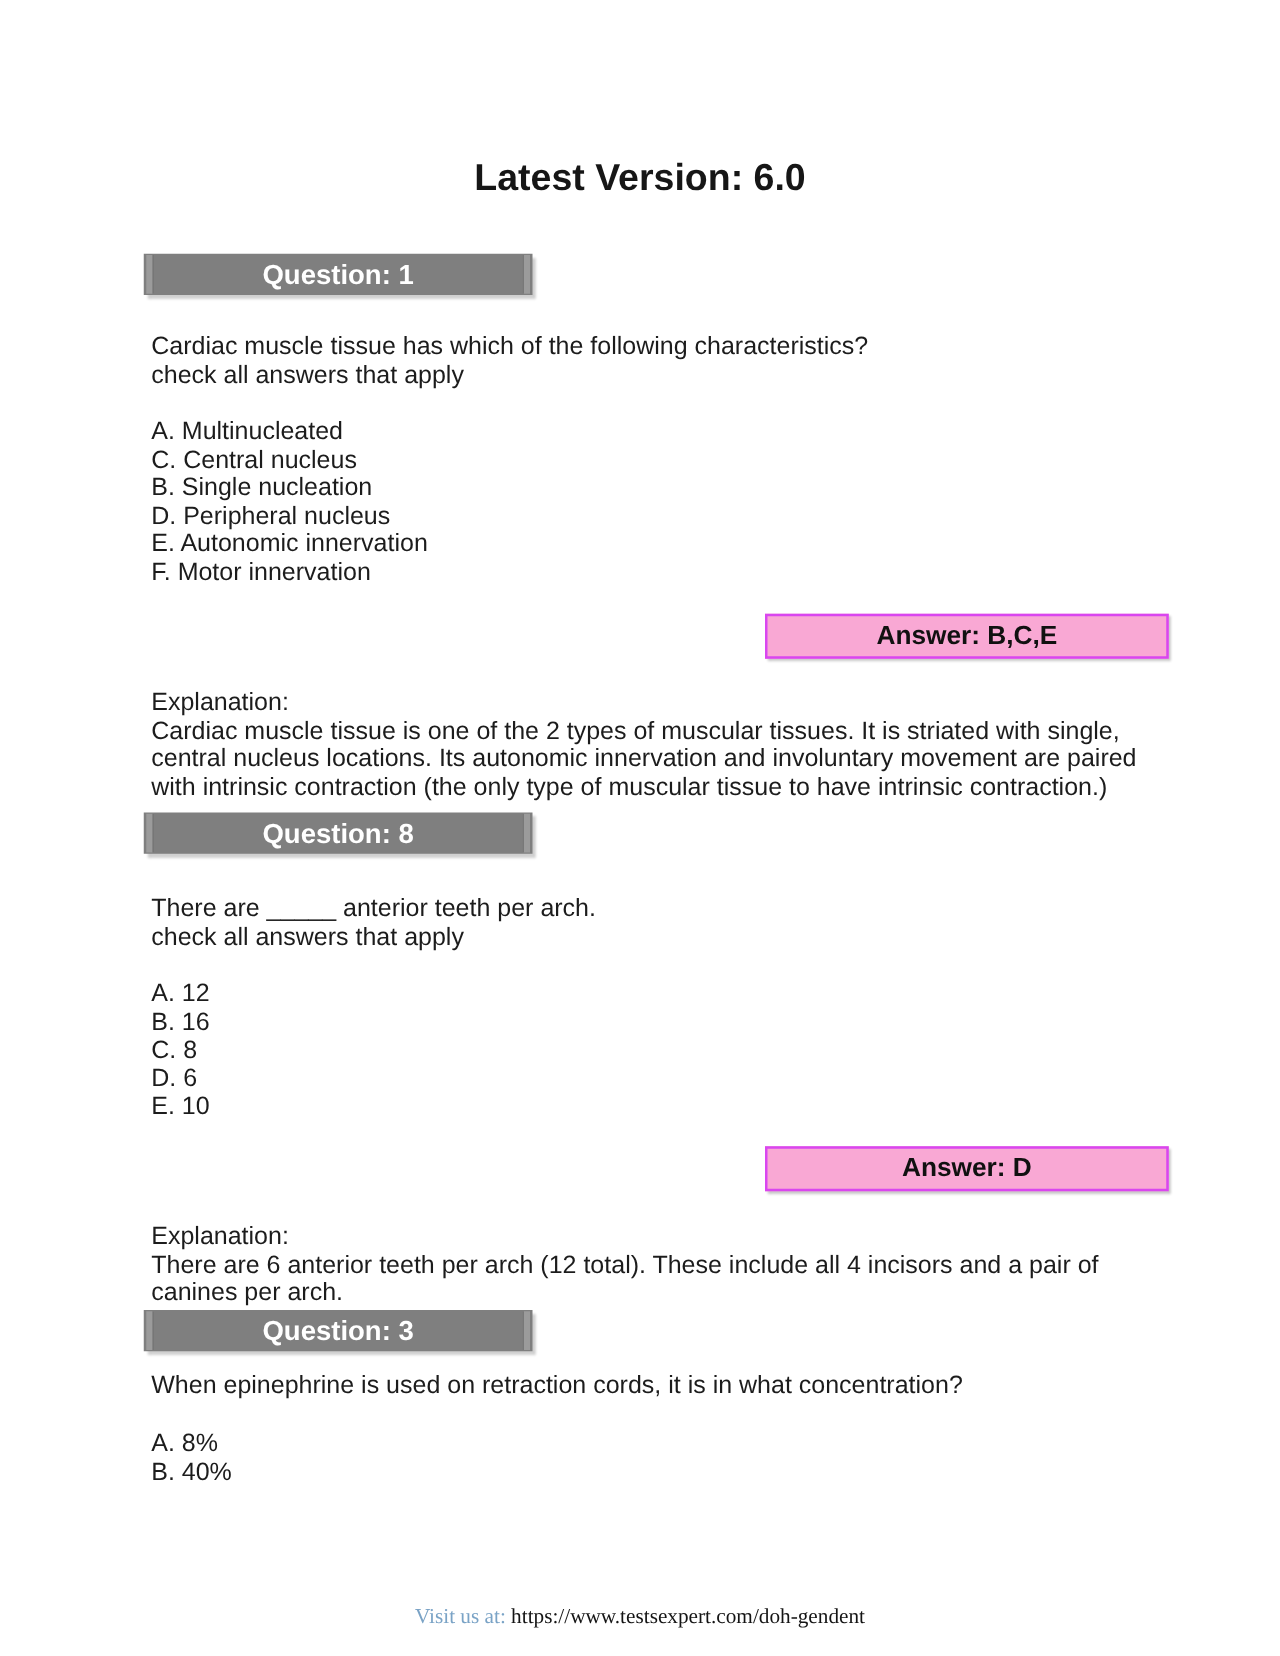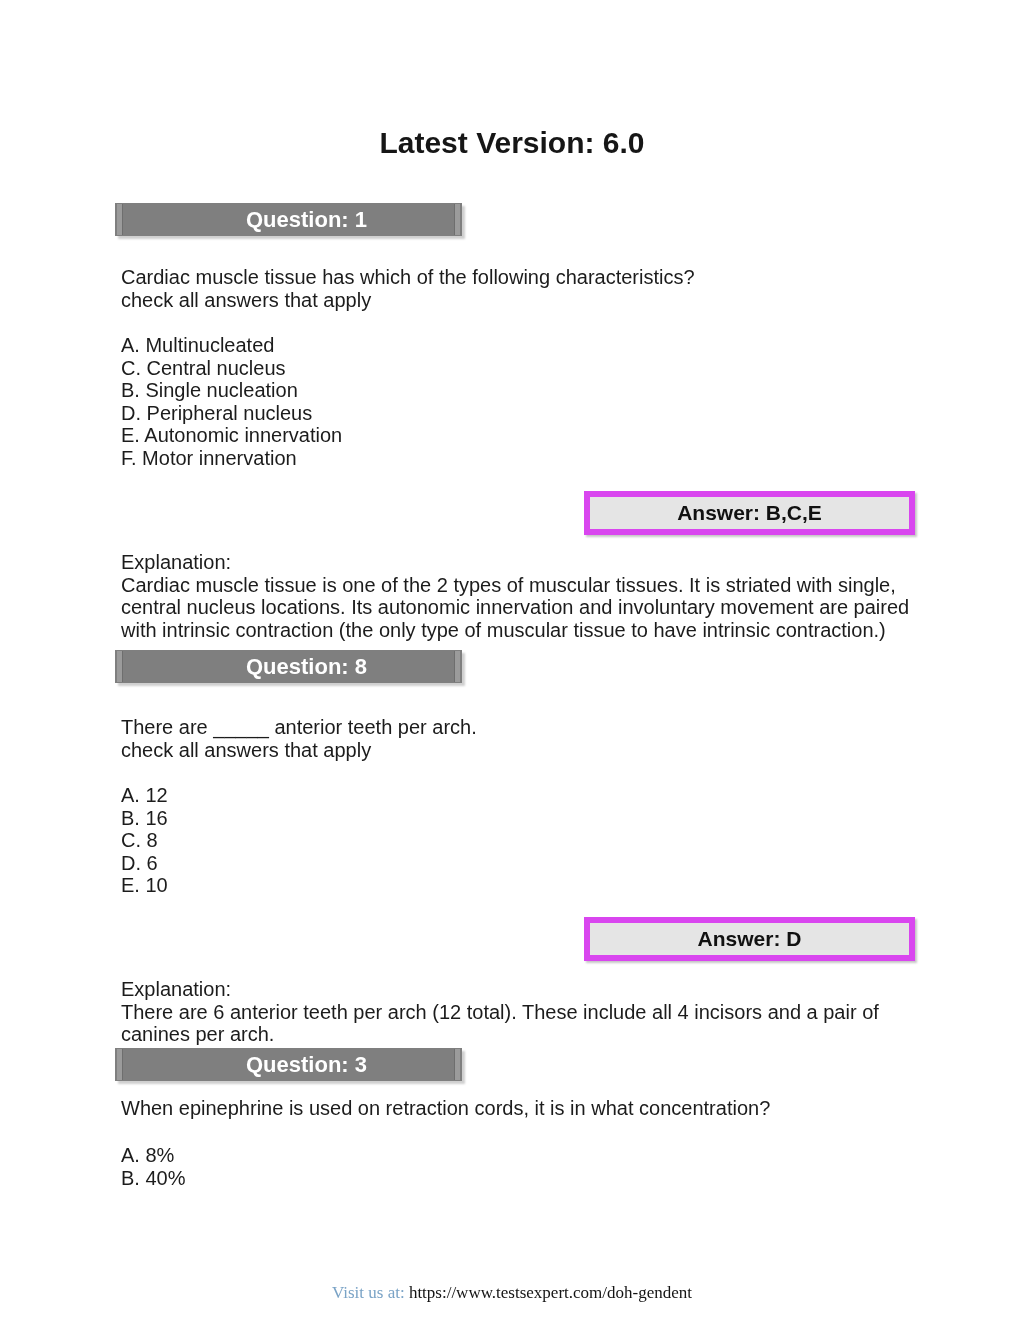--- a/index.html
+++ b/index.html
@@ -29,21 +29,20 @@
     width: 311px;
     height: 33px;
     background: #7f7f7f;
     box-shadow: 3px 3px 2px #cfcfcf;
     display: flex;
     align-items: center;
     justify-content: center;
     color: #ffffff;
     font-size: 22px;
     font-weight: bold;
-    padding-left: 36px;
   }
   .banner::before {
     content: "";
     position: absolute;
     left: 2px; top: 1px; bottom: 1px;
     width: 5px;
     background: #9b9b9b;
     border-right: 1px solid #6e6e6e;
   }
   .banner::after {
@@ -57,25 +56,25 @@
   .textblock {
     position: absolute;
     left: 121px;
     width: 790px;
     font-size: 20px;
     line-height: 22.5px;
     color: #1c1c1c;
   }
   .answer-box {
     position: absolute;
-    left: 584px;
+    left: 612px;
     width: 319px;
     height: 32px;
-    background: #e5e5e5;
-    border: 6px solid #d946ef;
+    background: #f9a8d4;
+    border: 2px solid #d946ef;
     box-shadow: 2px 2px 2px #c6c6c6;
     display: flex;
     align-items: center;
     justify-content: center;
     font-size: 21px;
     font-weight: bold;
     color: #111111;
   }
   .footer {
     position: absolute;

